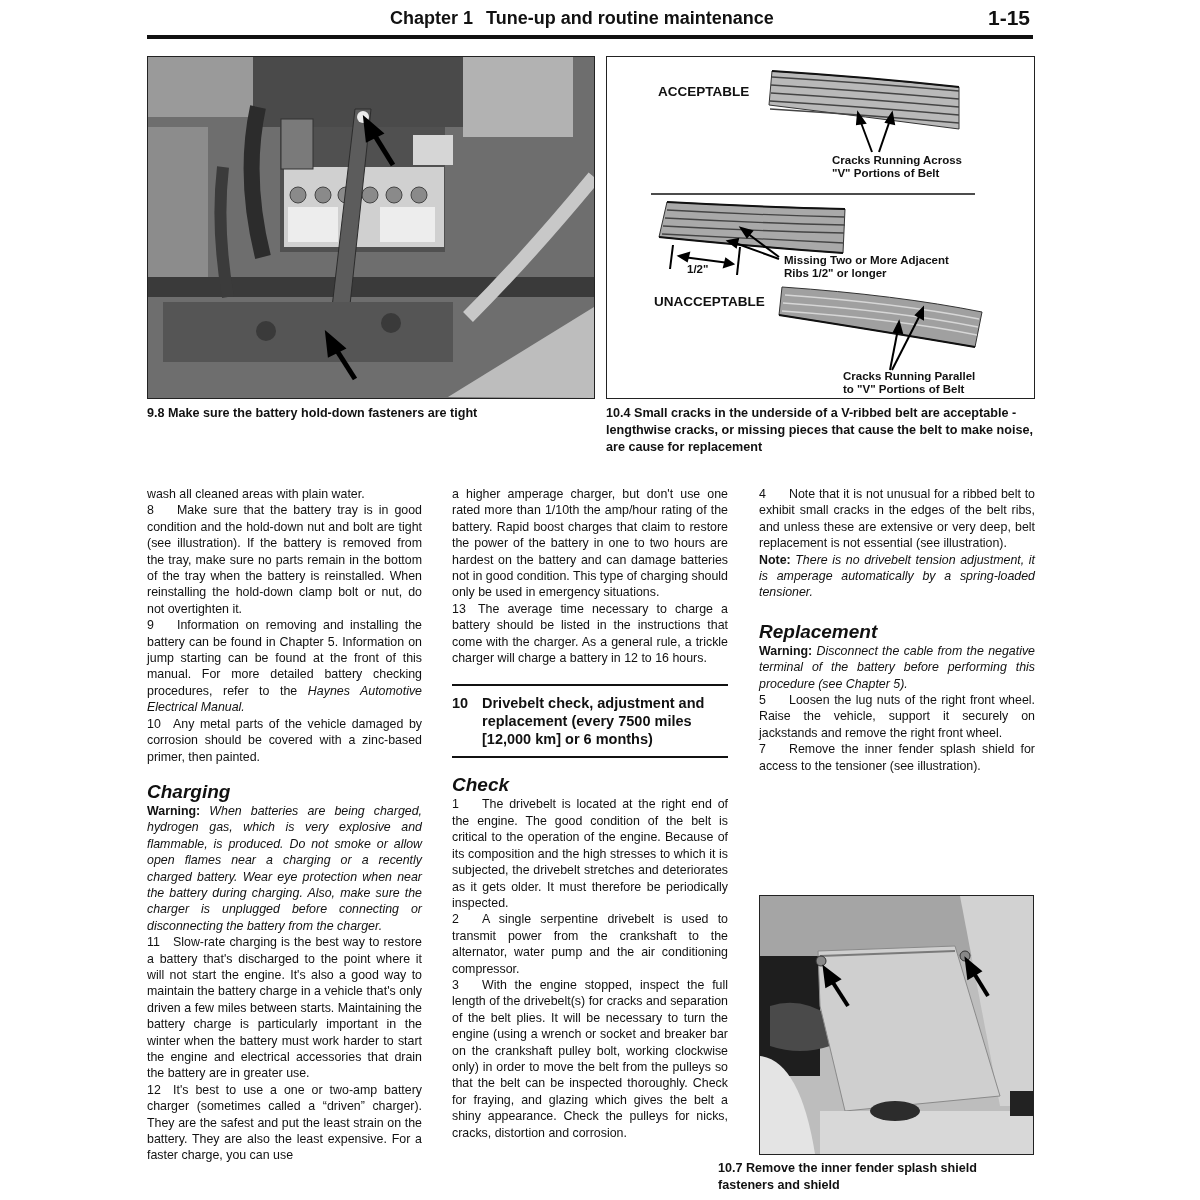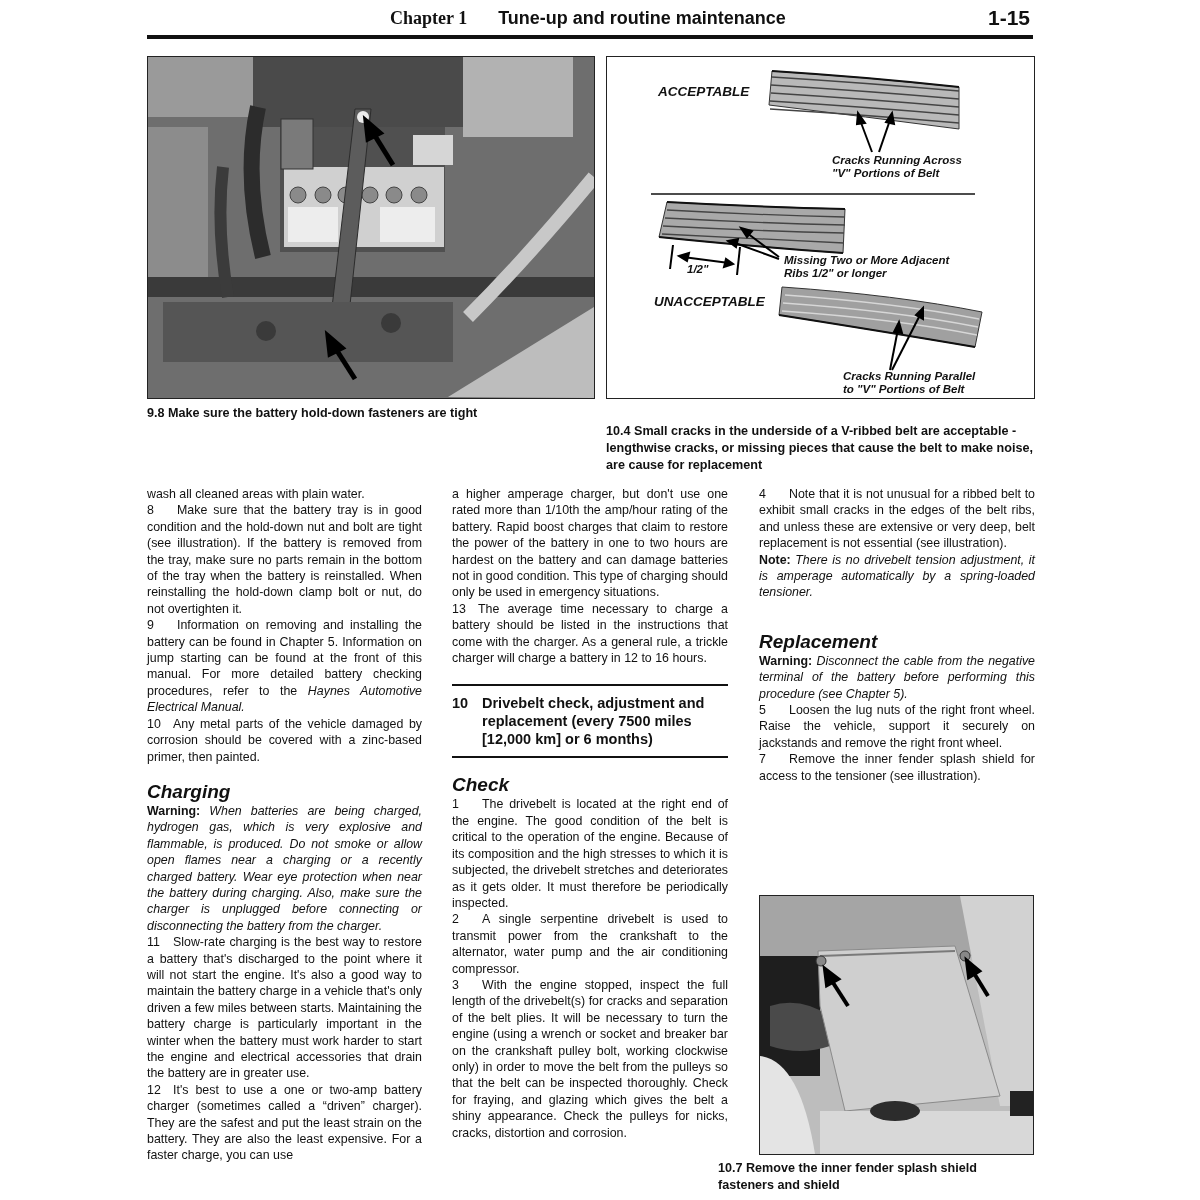--- a/index.html
+++ b/index.html
@@ -1,30 +1,30 @@
 <!DOCTYPE html>
 <html><head>
 <meta charset="utf-8">
 <style>
   html, body { margin:0; padding:0; background:#ffffff; }
   body { width:1200px; height:1200px; position:relative; overflow:hidden; color:#111; font-family:"Liberation Sans", sans-serif; }
   .abs { position:absolute; }
   
   .hdr-title { left:390px; top:8px; font-size:18px; font-weight:bold; letter-spacing:0; white-space:nowrap; }
-  .hdr-title .ch { margin-right:26px;font-family:Liberation Serif, serif; }
+  .hdr-title .ch { margin-right:8px; }
   .hdr-page { left:988px; top:6px; font-size:21px; font-weight:bold; }
   .hdr-rule { left:147px; top:35px; width:886px; height:4px; background:#111; }
   
   .fig { border:1px solid #222; overflow:hidden; background:#888; }
   .fig1 { left:147px; top:56px; width:446px; height:341px; }
-  .fig2 { left:606px; top:56px; width:427px; height:341px; background:#fff;font-style:italic; }
+  .fig2 { left:606px; top:56px; width:427px; height:341px; background:#fff; }
   .fig3 { left:759px; top:895px; width:273px; height:258px; background:#c9c9c9; }
   .caption { font-size:12.6px; font-weight:bold; text-align:left; line-height:17px; }
   .cap1 { left:147px; top:405px; width:446px; }
-  .cap2 { left:606px; top:405px; width:427px;margin-top:18px; }
+  .cap2 { left:606px; top:405px; width:427px; }
   .cap3 { left:718px; top:1160px; width:273px; }
   
   .col { font-size:12.4px; line-height:16.4px; text-align:justify; }
   .col p { margin:0; }
   .c1 { left:147px; top:486px; width:275px; }
   .c2 { left:452px; top:486px; width:276px; }
   .c3 { left:759px; top:486px; width:276px; }
   .num { display:inline-block; width:30px; }
   .num2 { display:inline-block; width:26px; }
   .sub { font-size:19px; font-weight:bold; font-style:italic; line-height:22px; margin:10px 0 0 0; }
@@ -191,21 +191,21 @@
   <div class="sec-rule"></div>
   <p class="sub" style="margin-top:16px">Check</p>
   <p><span class="num">1</span><span>The drivebelt is located at the right end of the engine. The good condition of the belt is critical to the operation of the engine. Because of its composition and the high stresses to which it is subjected, the drivebelt stretches and deteriorates as it gets older. It must therefore be periodically inspected.</span></p>
   <p><span class="num">2</span><span>A single serpentine drivebelt is used to transmit power from the crankshaft to the alternator, water pump and the air conditioning compressor.</span></p>
   <p><span class="num">3</span><span>With the engine stopped, inspect the full length of the drivebelt(s) for cracks and separation of the belt plies. It will be necessary to turn the engine (using a wrench or socket and breaker bar on the crankshaft pulley bolt, working clockwise only) in order to move the belt from the pulleys so that the belt can be inspected thoroughly. Check for fraying, and glazing which gives the belt a shiny appearance. Check the pulleys for nicks, cracks, distortion and corrosion.</span></p>
 </div>
 
 <div class="abs col c3">
   <p><span class="num">4</span><span>Note that it is not unusual for a ribbed belt to exhibit small cracks in the edges of the belt ribs, and unless these are extensive or very deep, belt replacement is not essential (see illustration).</span></p>
   <p class="warn"><b>Note:</b> <i>There is no drivebelt tension adjustment, it is amperage automatically by a spring-loaded tensioner.</i></p>
-  <p class="sub" style="margin-top:30px">Replacement</p>
+  <p class="sub" style="margin-top:20px">Replacement</p>
   <p class="warn"><b>Warning:</b> <i>Disconnect the cable from the negative terminal of the battery before performing this procedure (see Chapter 5).</i></p>
   <p><span class="num">5</span><span>Loosen the lug nuts of the right front wheel. Raise the vehicle, support it securely on jackstands and remove the right front wheel.</span></p>
   <p><span class="num">7</span><span>Remove the inner fender splash shield for access to the tensioner (see illustration).</span></p>
 </div>
 
 <div class="abs fig fig3">
   <svg width="273" height="258" viewBox="0 0 273 258">
     <rect width="273" height="258" fill="#bdbdbd"></rect>
     <rect x="0" y="0" width="273" height="60" fill="#a5a5a5"></rect>
     <path d="M200 0 L273 0 L273 210 L240 210 Z" fill="#d2d2d2"></path>

